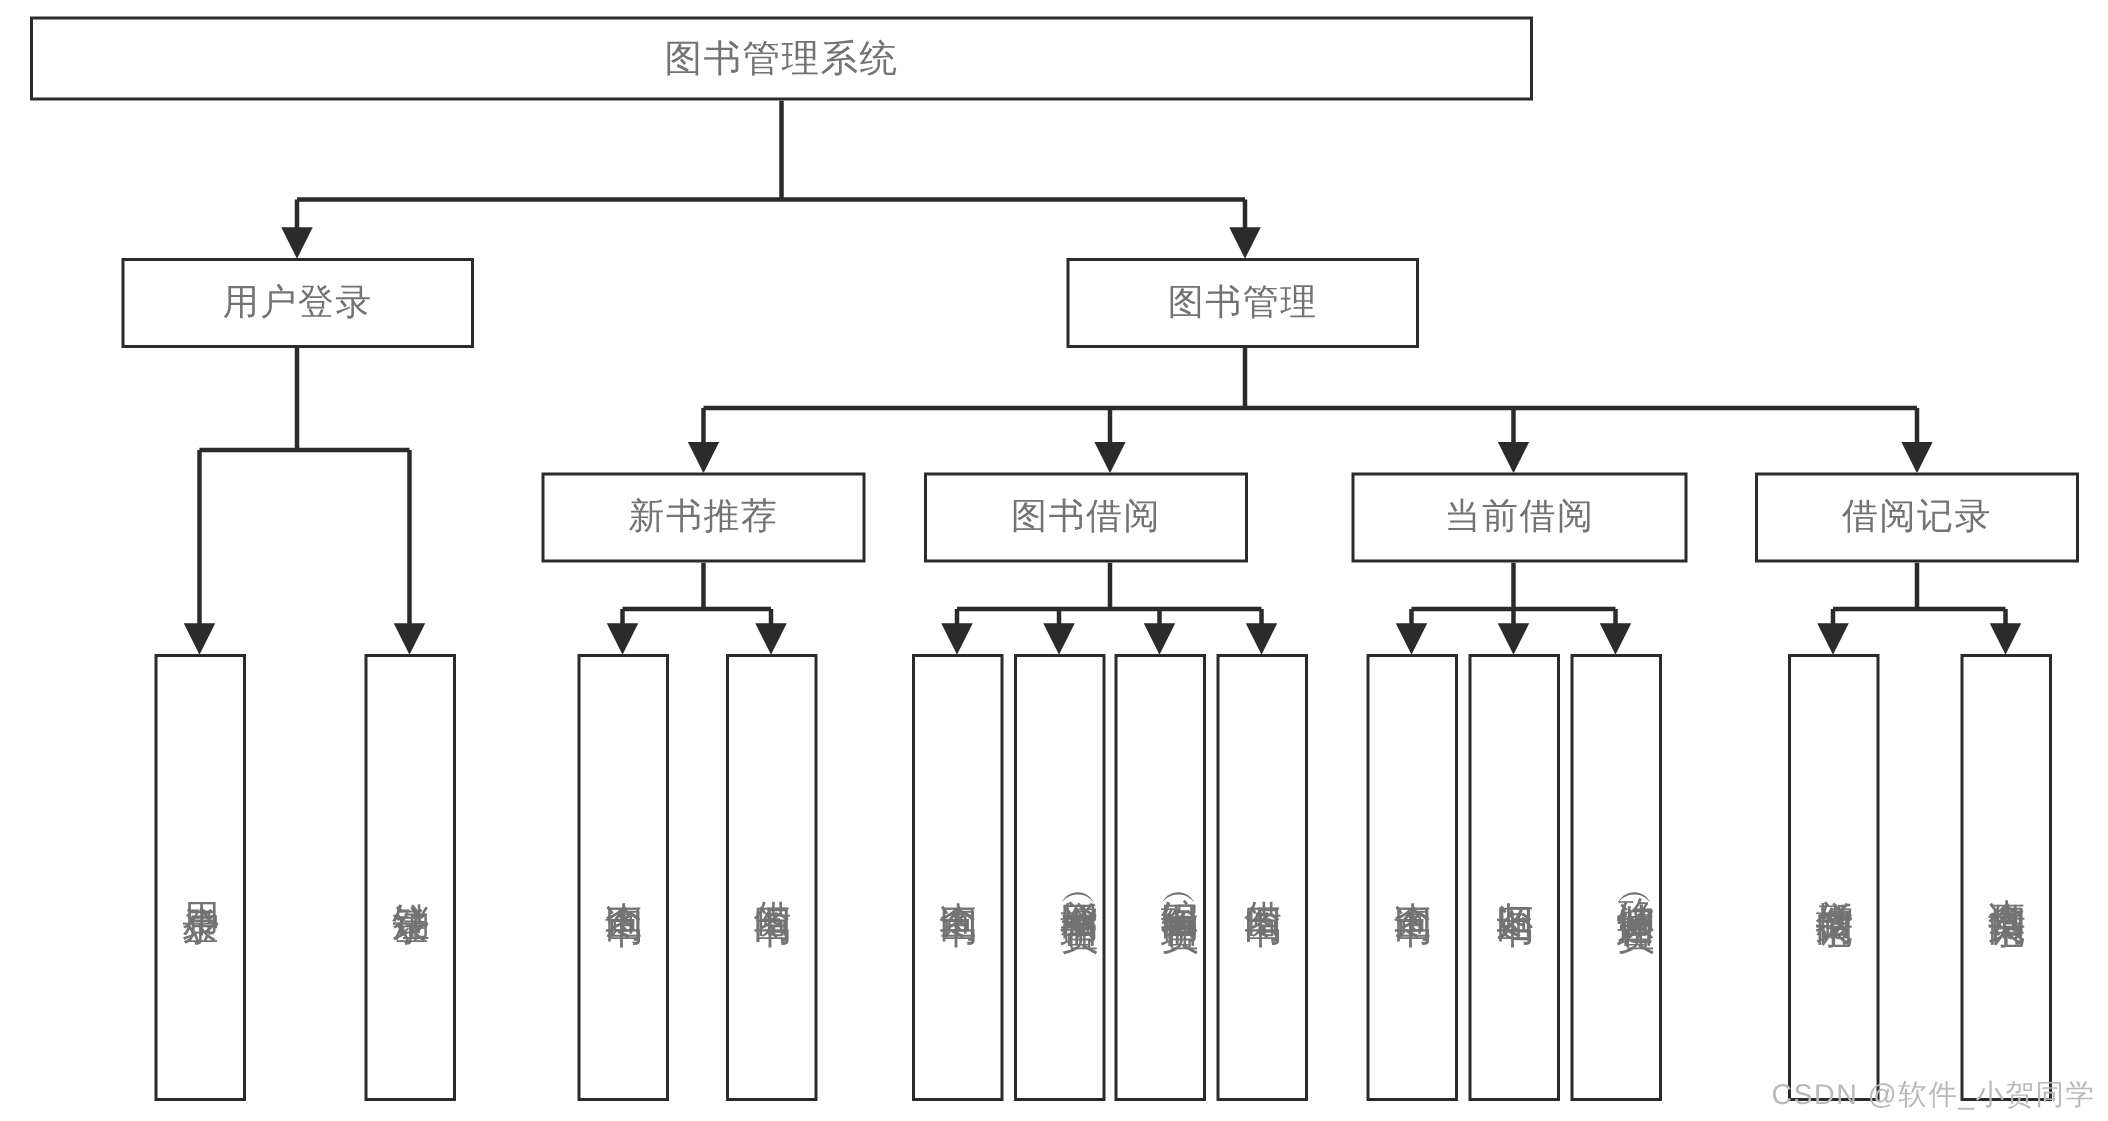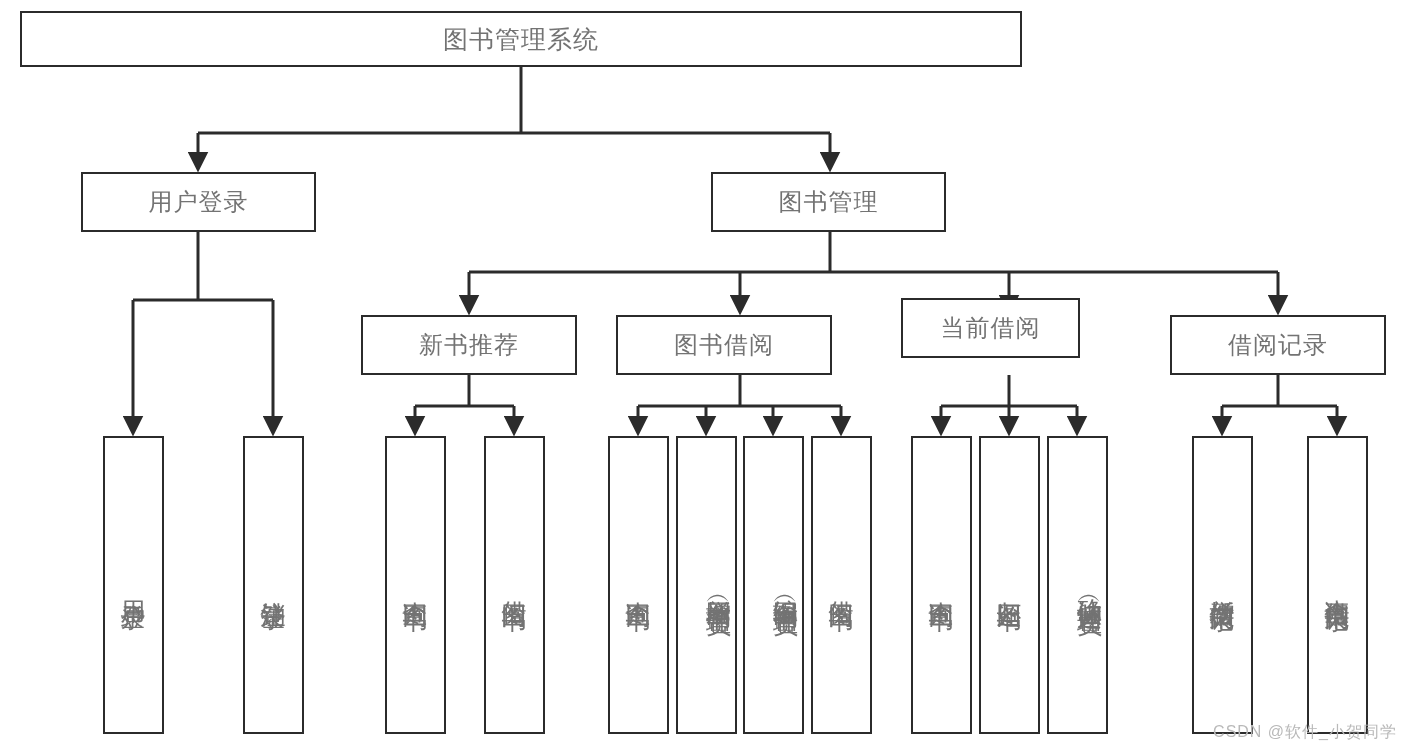--- a/index.html
+++ b/index.html
@@ -59,21 +59,21 @@
     padding-top: 0;
   }
   .node-label {
     display: block;
     white-space: nowrap;
   }
   #watermark {
     position: absolute;
     right: 8px;
     bottom: 4px;
-    font-size: 16px;
+    font-size: 19px;
     color: #b9b9b9;
     letter-spacing: 1px;
     white-space: nowrap;
     font-family: "Liberation Sans", "DejaVu Sans", sans-serif;
   }
 </style>
 </head>
 <body>
 
 <div id="diagram-root">
@@ -141,21 +141,21 @@
   </div>
 
   <div class="node horizontal" style="left:361px; top:315px; width:216px; height:60px;align-items:center;">
     <span class="node-label">新书推荐</span>
   </div>
 
   <div class="node horizontal" style="left:616px; top:315px; width:216px; height:60px;">
     <span class="node-label">图书借阅</span>
   </div>
 
-  <div class="node horizontal" style="left:901px; top:298px; width:179px; height:60px;">
+  <div class="node horizontal" style="left:901px; top:315px; width:224px; height:60px;">
     <span class="node-label">当前借阅</span>
   </div>
 
   <div class="node horizontal" style="left:1170px; top:315px; width:216px; height:60px;">
     <span class="node-label">借阅记录</span>
   </div>
 
   <div class="node vertical center-v" style="left:103px; top:436px; width:61px; height:298px;">
     <span class="node-label">用户登录</span>
   </div>

